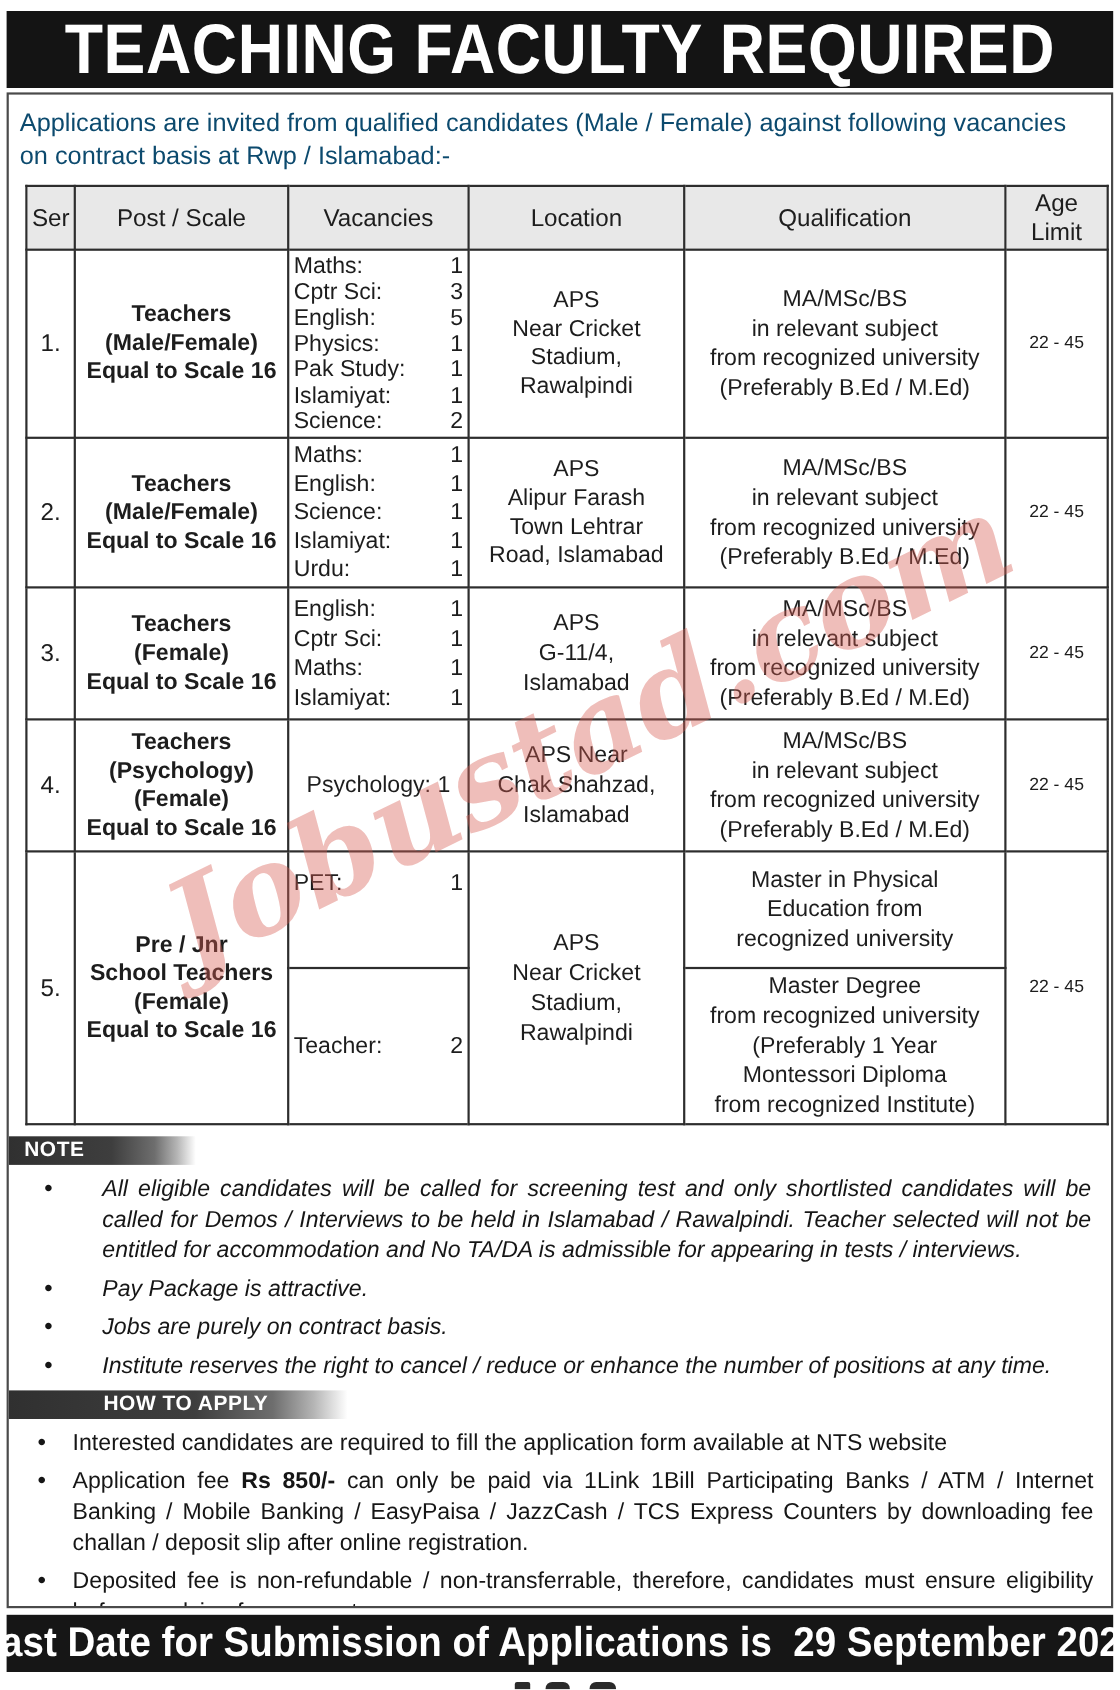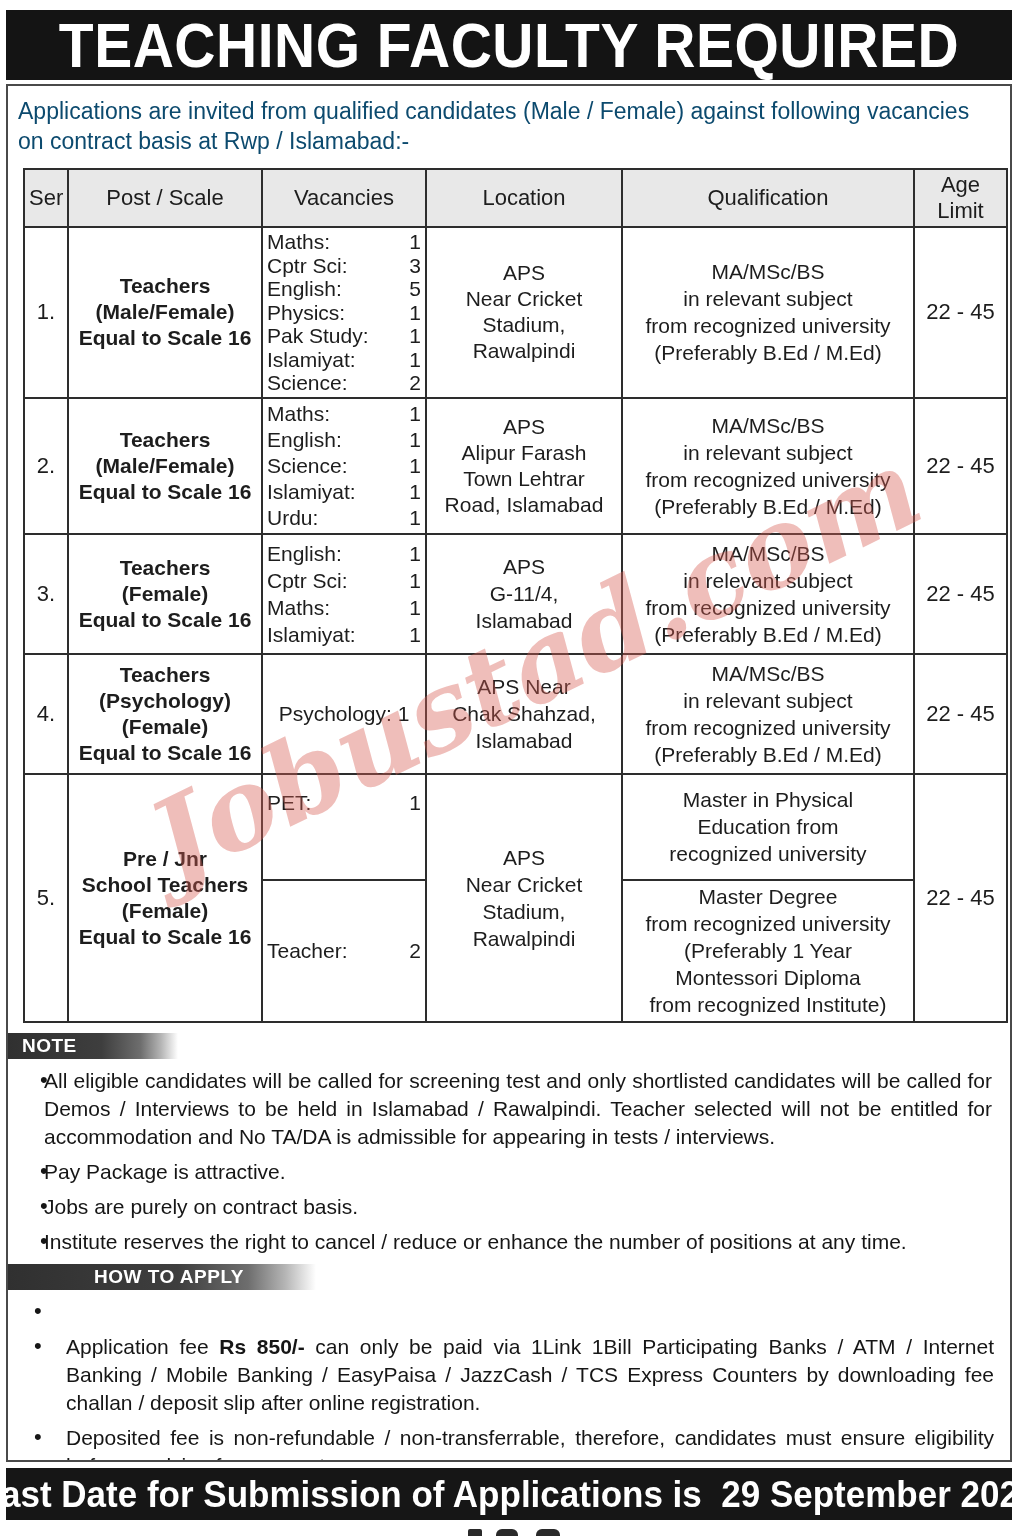--- a/index.html
+++ b/index.html
@@ -31,38 +31,38 @@
     border:2px solid #2d2d2d; vertical-align:middle; text-align:center;
     padding:2px 4px; color:#1d1d1d; overflow:hidden;
   }
   table.jobs th { background:#e8e8e8; font-weight:normal; font-size:22px; height:32px; }
   td.post { font-weight:bold; line-height:26px; }
   td.vac  { text-align:left; padding:3px 18px 3px 12px; }
   .vrow { display:flex; justify-content:space-between; }
   .lh24 .vrow { line-height:23.5px; }
   .lh26 { line-height:26px; }
   .lh27 { line-height:27px; }
-  td.age { font-size:22px; }
+  td.age { font-size:16px; }
   td.ser { font-size:22px; }
   
   .secbar {
     height:26px; margin-top:10px; display:flex; align-items:center;
     padding-left:14px; box-sizing:border-box;
     color:#fff; font-weight:bold; font-size:19px; letter-spacing:0.5px;
     background:linear-gradient(90deg,#303030 0%,#3e3e3e 55%,#6e6e6e 78%,#b5b5b5 90%,#ffffff 100%);
   }
   .bar-note { width:170px;text-align:right; }
   .bar-apply { width:308px; margin-top:8px;justify-content:center; }
   
   ul.bullets { list-style:none; margin:8px 0 0; padding:0; }
   ul.bullets li {
     position:relative; font-size:21px; line-height:28px; margin-top:7px;
     text-align:justify; color:#161616;
   }
-  ul.note-list li { padding-left:36px; padding-right:18px; }
+  ul.note-list li { padding-left:85px; padding-right:18px;font-style:italic; }
   ul.note-list li::before { content:"\2022"; position:absolute; left:32px; top:-1px; font-size:22px; }
   ul.apply-list li { padding-left:58px; padding-right:16px; }
   ul.apply-list li::before { content:"\2022"; position:absolute; left:26px; top:-1px; font-size:22px; }
   .weblink {
     display:inline-block; margin-top:3px; font-weight:bold;
     text-decoration:underline; text-decoration-thickness:2px; text-underline-offset:4px;
   }
   ul.bullets b { font-weight:bold; }
   
   .band-footer {
@@ -326,21 +326,21 @@
       <li>Pay Package is attractive.</li>
       <li>Jobs are purely on contract basis.</li>
       <li>Institute reserves the right to cancel / reduce or enhance the number of positions at any time.</li>
     </ul>
 
     <div class="secbar bar-apply">
       <span>HOW TO APPLY</span>
     </div>
     <ul class="bullets apply-list">
       <li>
-        <br>
+        <span>Interested candidates are required to fill the application form available at NTS website</span><br>
       </li>
       <li>
         <span>Application fee </span><b>Rs 850/-</b><span> can only be paid via 1Link 1Bill Participating Banks / ATM / Internet Banking / Mobile Banking / EasyPaisa / JazzCash / TCS Express Counters by downloading fee challan / deposit slip after online registration.</span>
       </li>
       <li>Deposited fee is non-refundable / non-transferrable, therefore, candidates must ensure eligibility before applying for any post.</li>
 
     </ul>
 
   </div>
 

